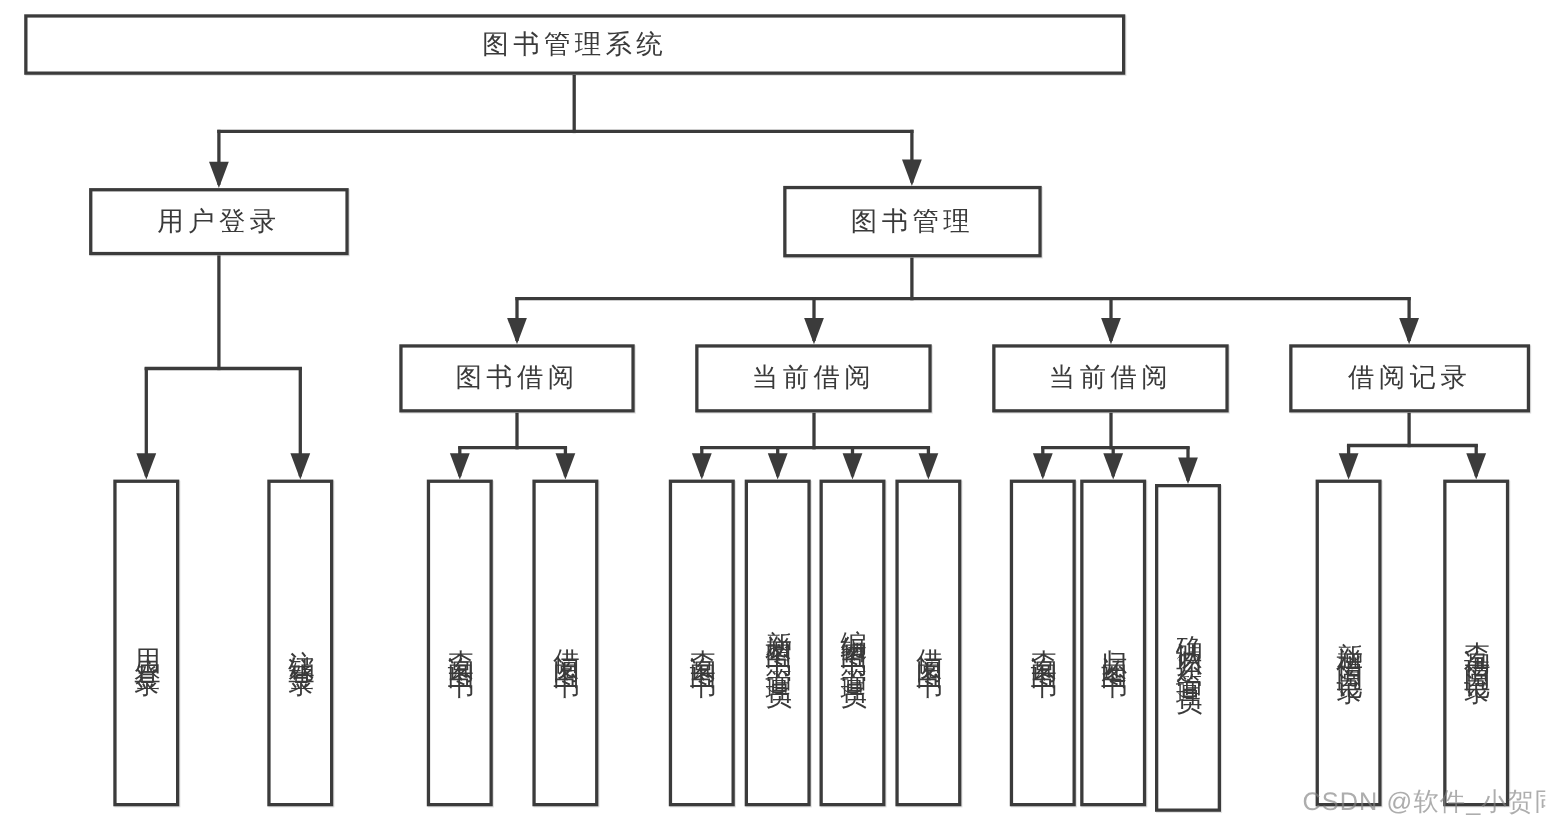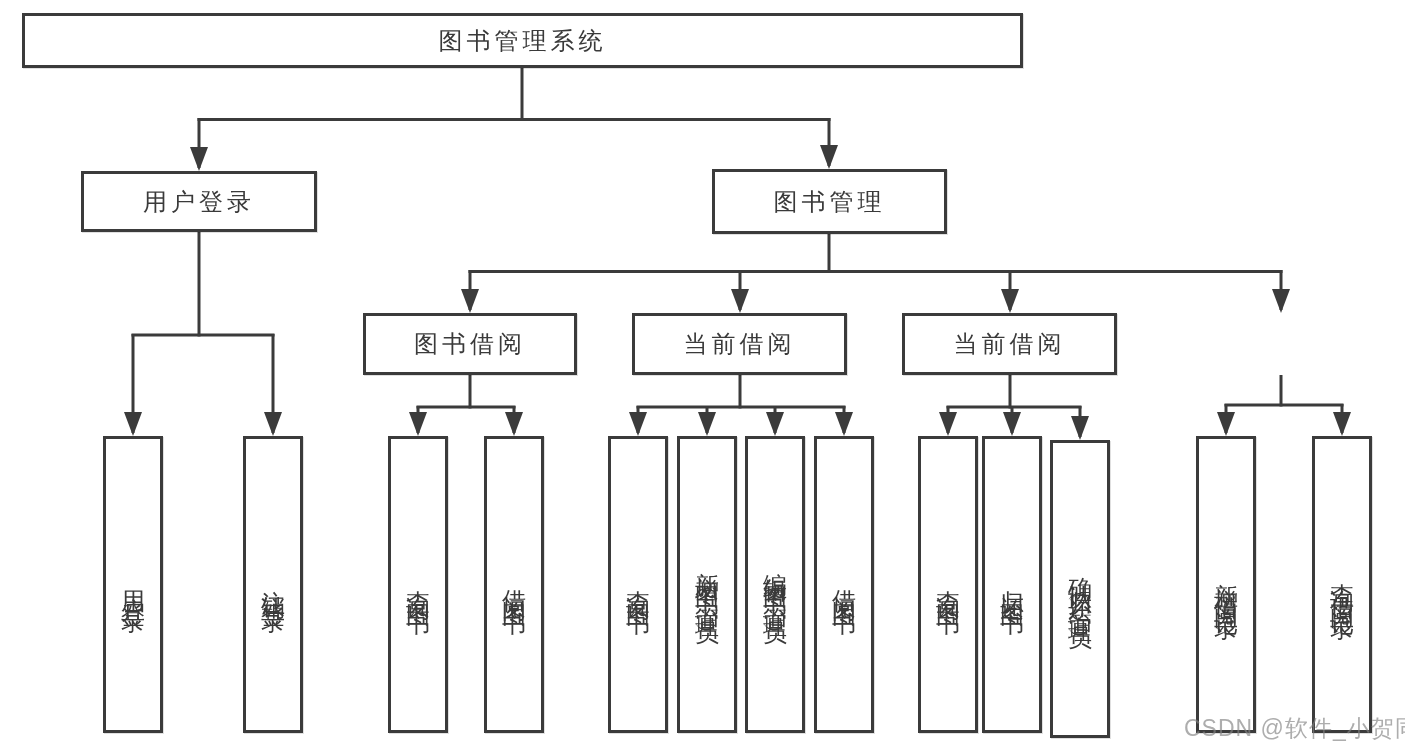--- a/index.html
+++ b/index.html
@@ -168,20 +168,23 @@
 
   <div class="node l3 l3-new-book">
     <span class="label">图书借阅</span>
   </div>
   <div class="node l3 l3-book-borrow">
     <span class="label">当前借阅</span>
   </div>
   <div class="node l3 l3-current">
     <span class="label">当前借阅</span>
   </div>
+  <div class="node l3 l3-record">
+    <span class="label">借阅记录</span>
+  </div>
 
   <div class="node leaf lf-1">
     <span class="label">用户登录</span>
   </div>
   <div class="node leaf lf-2">
     <span class="label">注销登录</span>
   </div>
 
   <div class="node leaf lf-3">
     <span class="label">查询图书</span>

